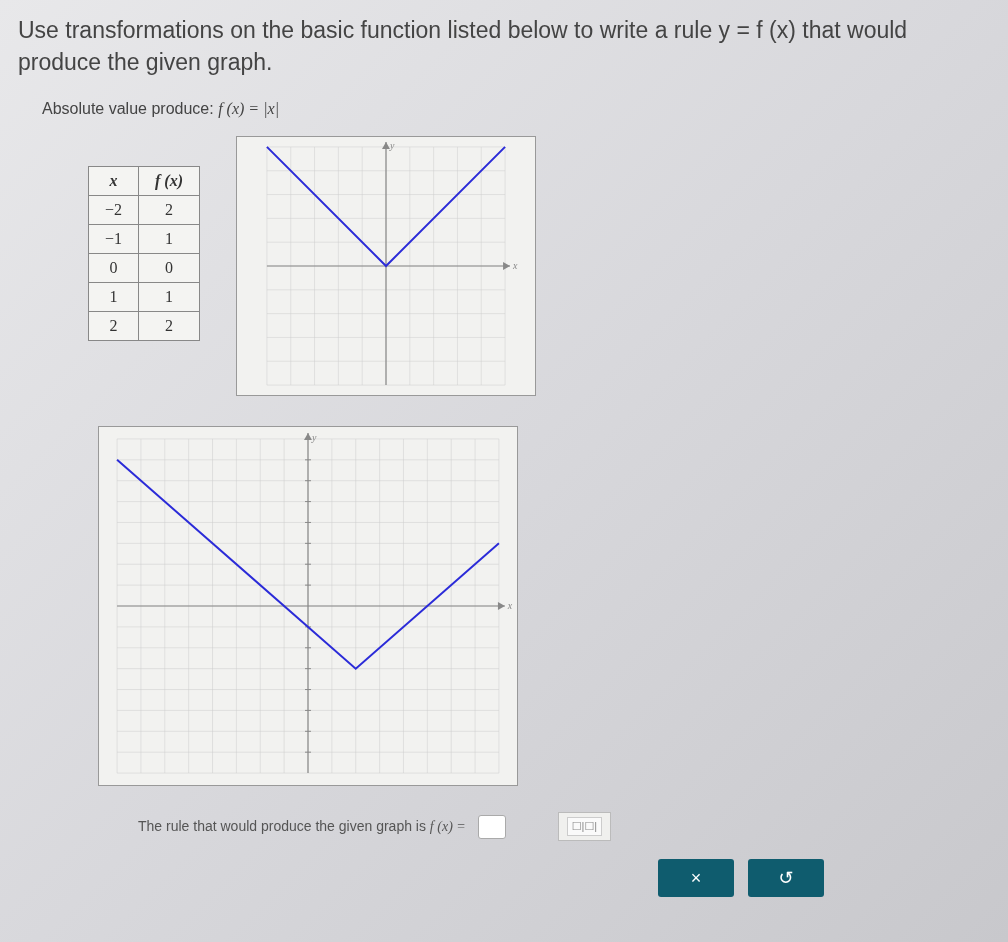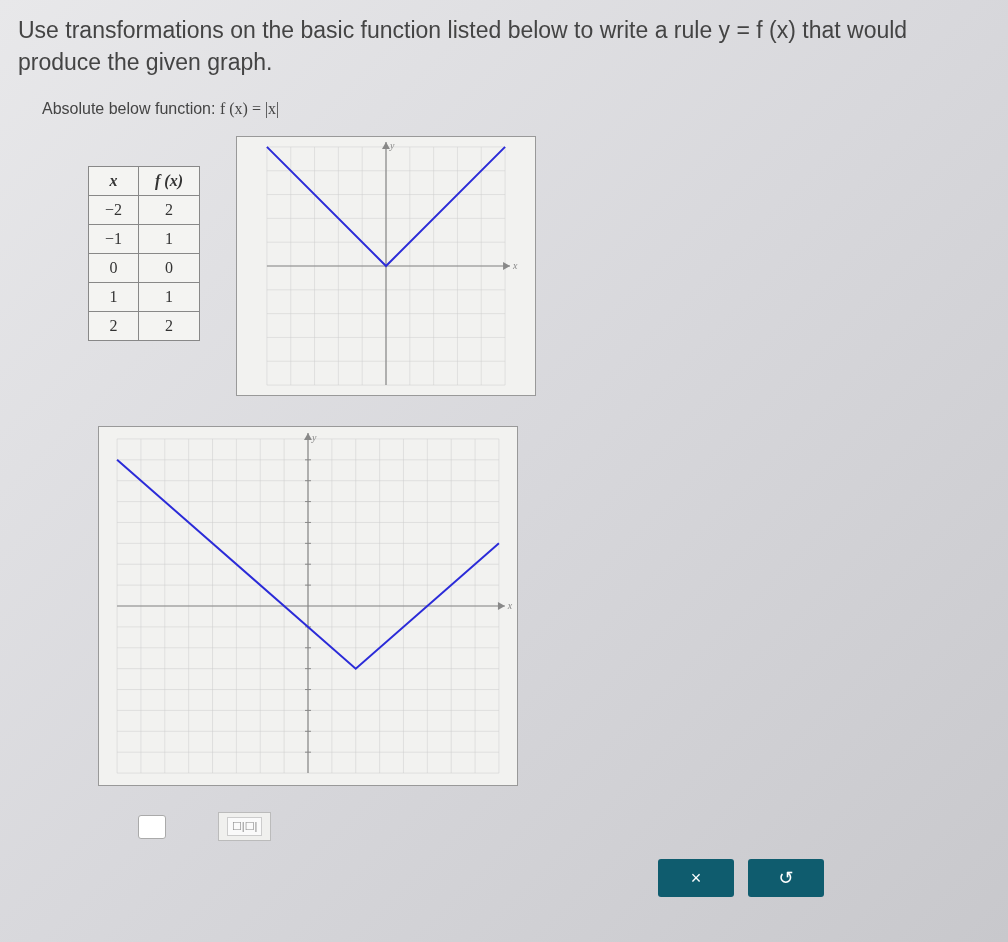--- a/index.html
+++ b/index.html
@@ -66,32 +66,32 @@
   .btn {
     width: 76px; height: 38px;
     background: #0f5c6e;
     color: #fff;
     border: none;
     border-radius: 3px;
     font-size: 18px;
     display:flex; align-items:center; justify-content:center;
     cursor: pointer;
   }
-  .math-i { font-family: 'Times New Roman', serif; }
+  .math-i { font-family: 'Times New Roman', serif; font-style: italic; }
   .axis-label { font-size: 10px; fill: #888; font-family: 'Times New Roman', serif; font-style: italic; }
 </style>
 </head>
 <body>
 
 <div class="instruction">
   <span>Use transformations on the basic function listed below to write a rule y = f (x) that would produce the given graph.</span>
 </div>
 
 <div class="subtitle">
-  <span>Absolute below function: </span>
+  <span>Absolute value produce: </span>
   <span class="math-i">f (x) = |x|</span>
 </div>
 
 <div class="row1">
   <table class="data-table">
     <thead>
       <tr>
         <th class="math-i">x</th>
         <th class="math-i">f (x)</th>
       </tr>
@@ -215,20 +215,24 @@
         <line class="tick" x1="207" y1="264" x2="213" y2="264"></line>
         <line class="tick" x1="207" y1="285" x2="213" y2="285"></line>
         <line class="tick" x1="207" y1="306" x2="213" y2="306"></line>
         <line class="tick" x1="207" y1="327" x2="213" y2="327"></line>
     </g>
     <polyline class="plotline" points="18,33 258,243 402,117"></polyline>
   </svg>
 </div>
 
 <div class="answer-strip">
+  <span class="answer-text">
+    <span>The rule that would produce the given graph is </span>
+    <span class="math-i">f (x) = </span>
+  </span>
   <div class="answer-input" title=""></div>
   <div class="tool-box">
     <div class="tool-row">
       <span class="tool-glyph">☐|☐|</span>
     </div>
   </div>
 </div>
 
 <div class="buttons">
   <button class="btn">

